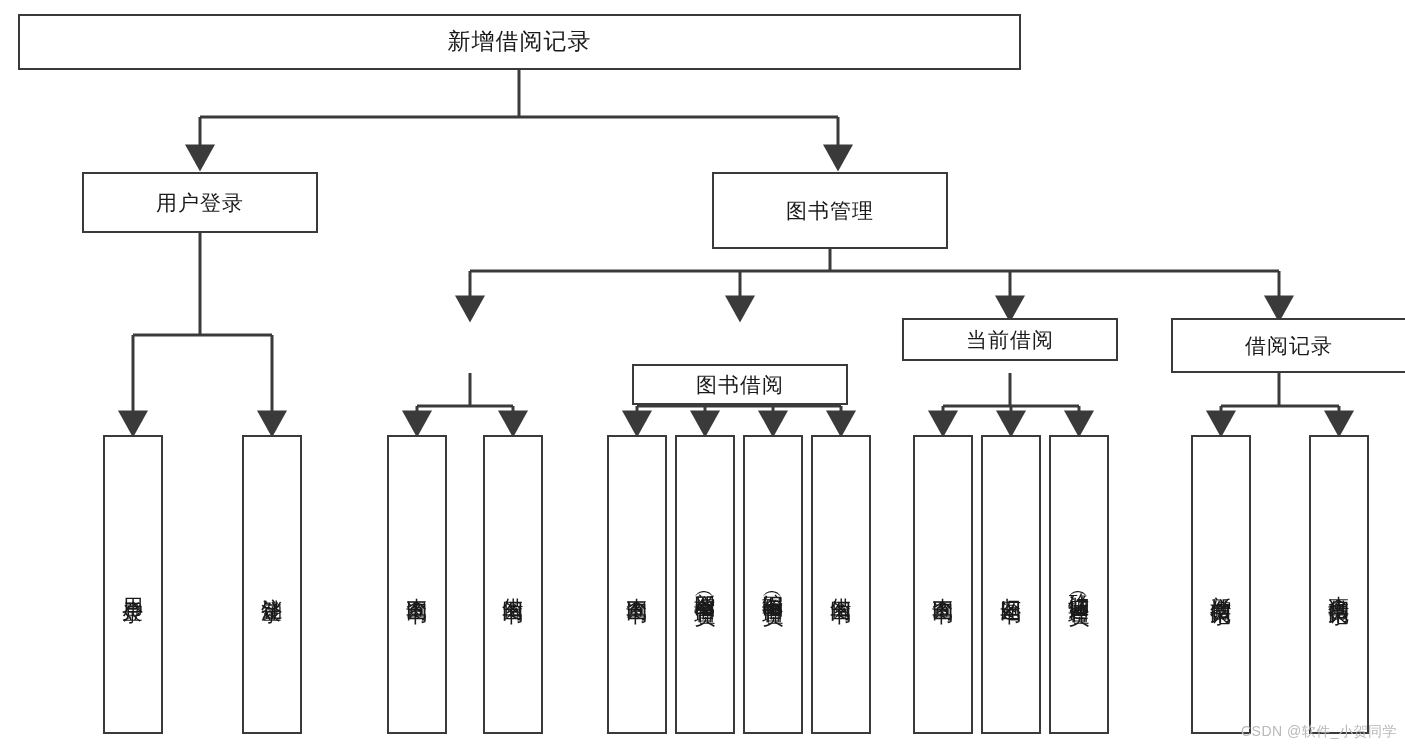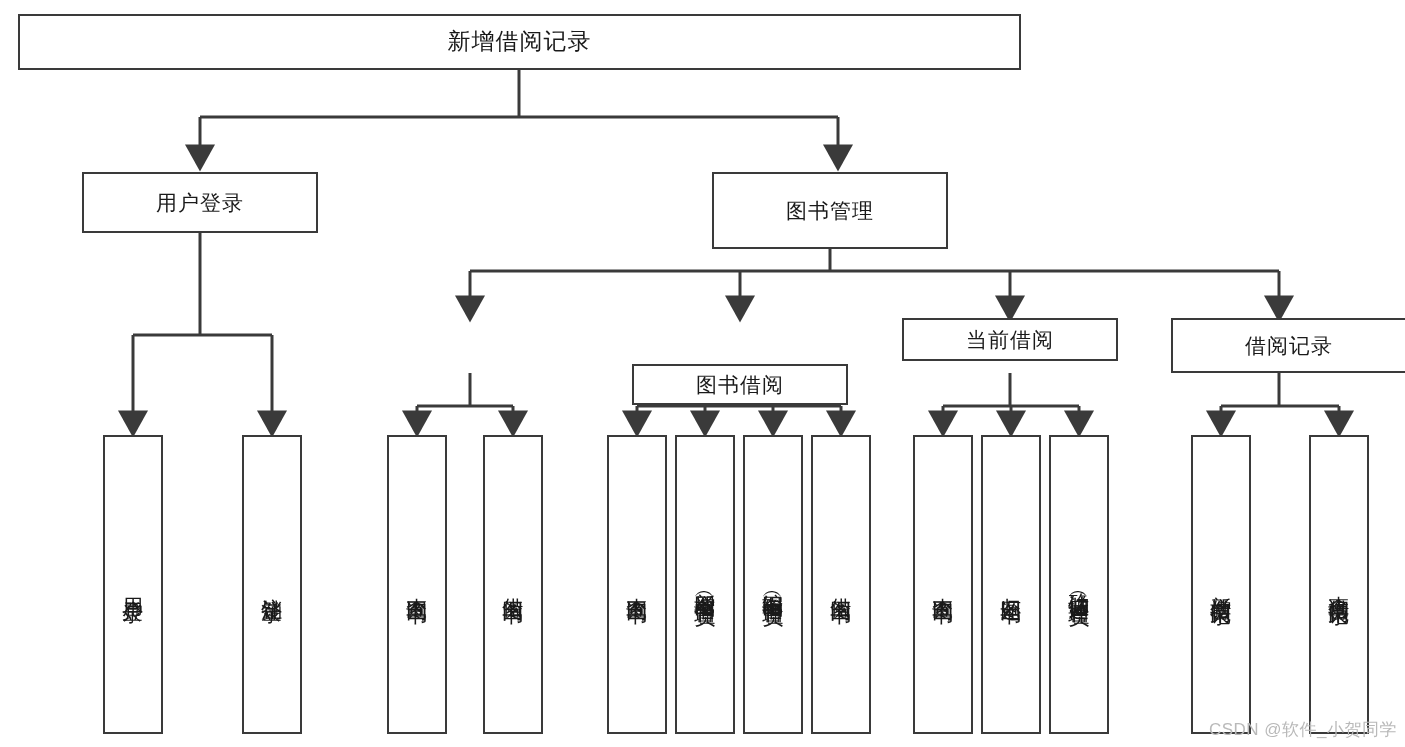--- a/index.html
+++ b/index.html
@@ -51,21 +51,21 @@
     white-space: nowrap;
     letter-spacing: 2px;
   }
   .node.root {
     font-size: 23px;
   }
   .watermark {
     position: absolute;
     right: 8px;
     bottom: 6px;
-    font-size: 17px;
+    font-size: 14px;
     color: #b9b9b9;
     letter-spacing: 0.5px;
     white-space: nowrap;
   }
 </style>
 </head>
 <body>
 
 <div id="canvas">
 

